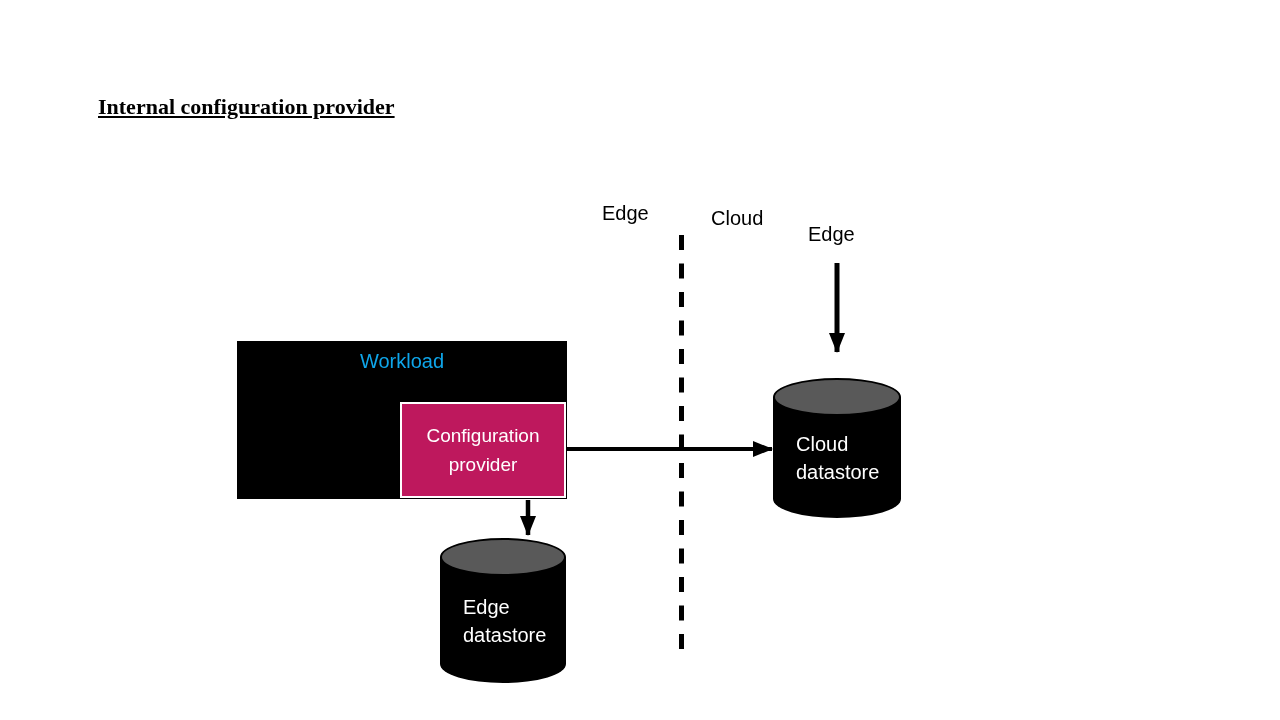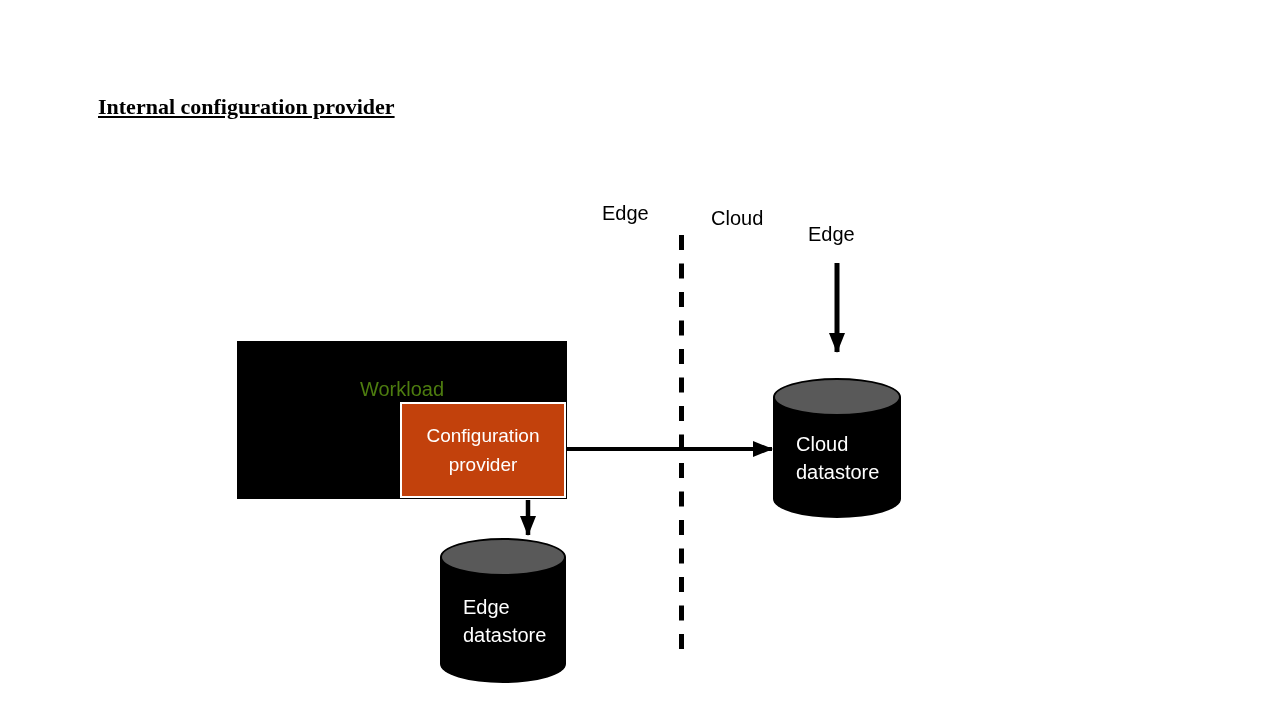--- a/index.html
+++ b/index.html
@@ -51,32 +51,31 @@
     top: 341px;
     width: 330px;
     height: 158px;
     background: #000000;
     z-index: 2;
   }
   .box-workload .box-title {
     display: block;
     text-align: center;
     padding-top: 9px;
-    color: #4d7c0f;
+    color: #0ea5e9;
     font-size: 20px;
-    margin-top: 28px;
   }
 
   .box-config {
     position: absolute;
     left: 400px;
     top: 402px;
     width: 166px;
     height: 96px;
-    background: #c2410c;
+    background: #be185d;
     border: 2px solid #ffffff;
     display: flex;
     align-items: center;
     justify-content: center;
     text-align: center;
     color: #ffffff;
     font-size: 19px;
     line-height: 29px;
     z-index: 3;
     padding: 0 14px;

